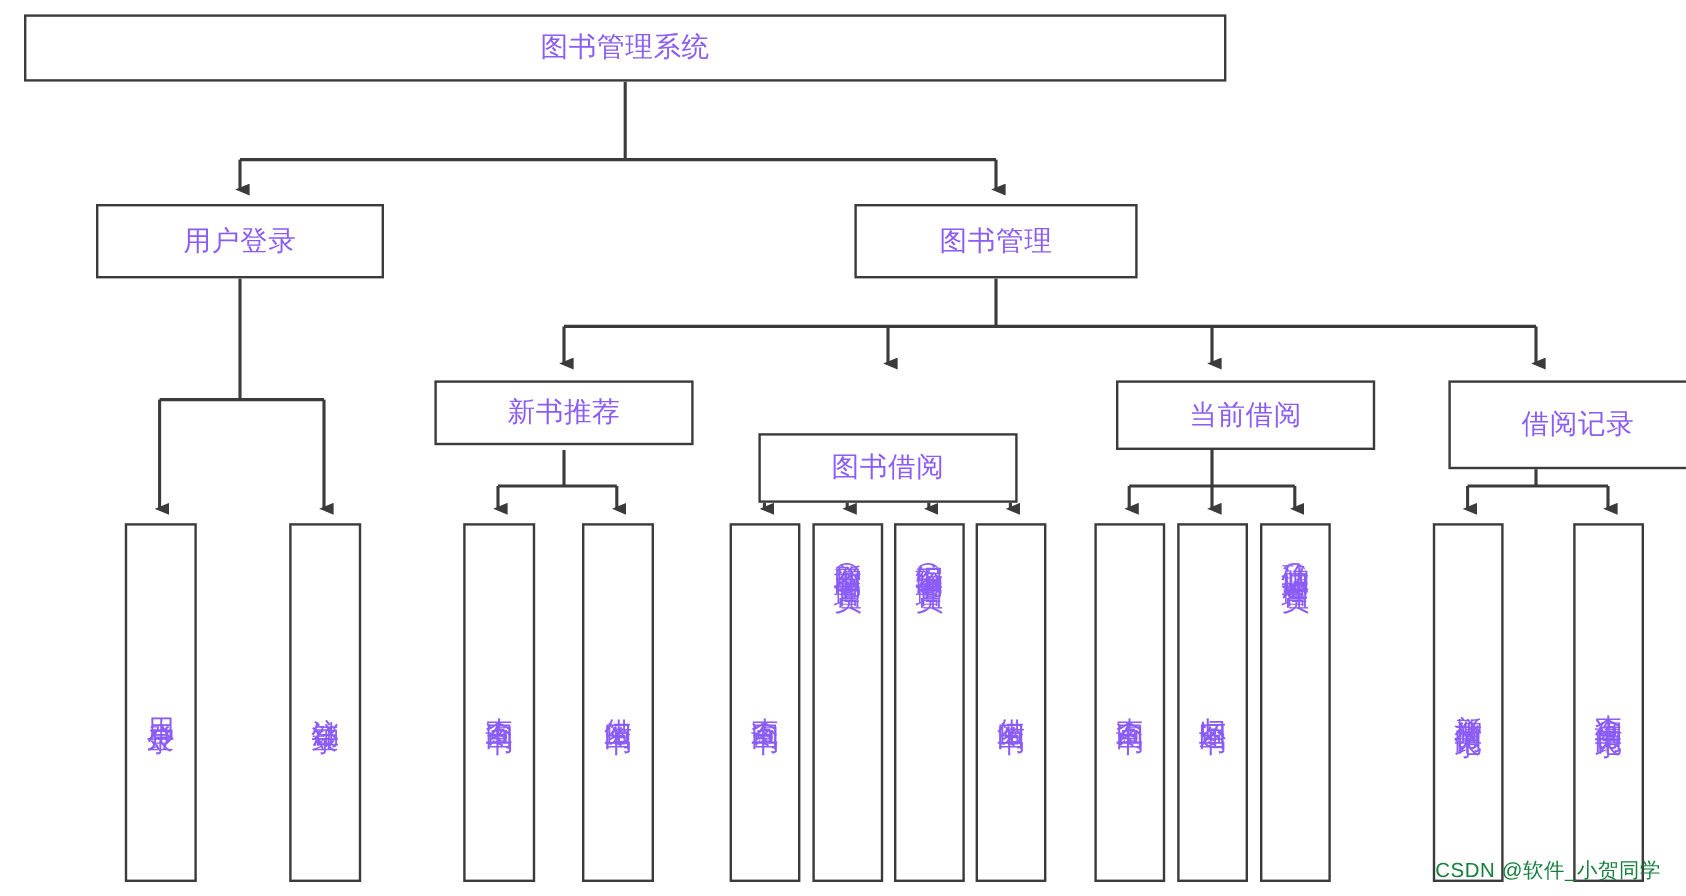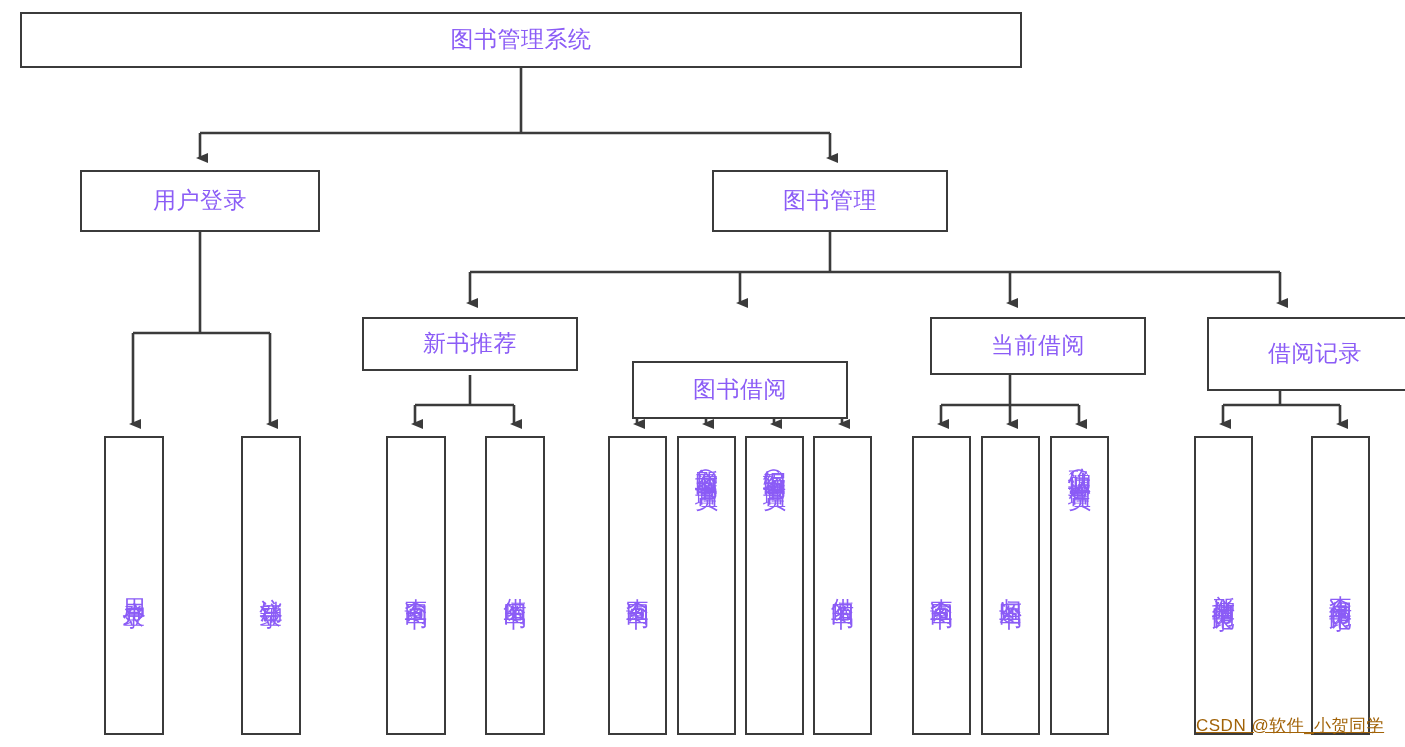--- a/index.html
+++ b/index.html
@@ -53,27 +53,26 @@
     font-size: 23px;
     line-height: 1;
     white-space: normal;
   }
   .node.vertical.centered {
     align-items: center;
     padding-top: 0;
   }
   .watermark {
     position: absolute;
-    color: #a16207;
+    color: #15803d;
     font-size: 17px;
     letter-spacing: 0.5px;
     z-index: 3;
     white-space: nowrap;
     pointer-events: none;
-    text-decoration: underline;
   }
 </style>
 </head>
 <body>
 
 <div id="canvas">
 
   <svg class="wires" viewBox="0 0 1405 747">
     <defs>
       <marker id="arrow" markerWidth="12" markerHeight="12" refX="5" refY="8" orient="auto" markerUnits="userSpaceOnUse">

